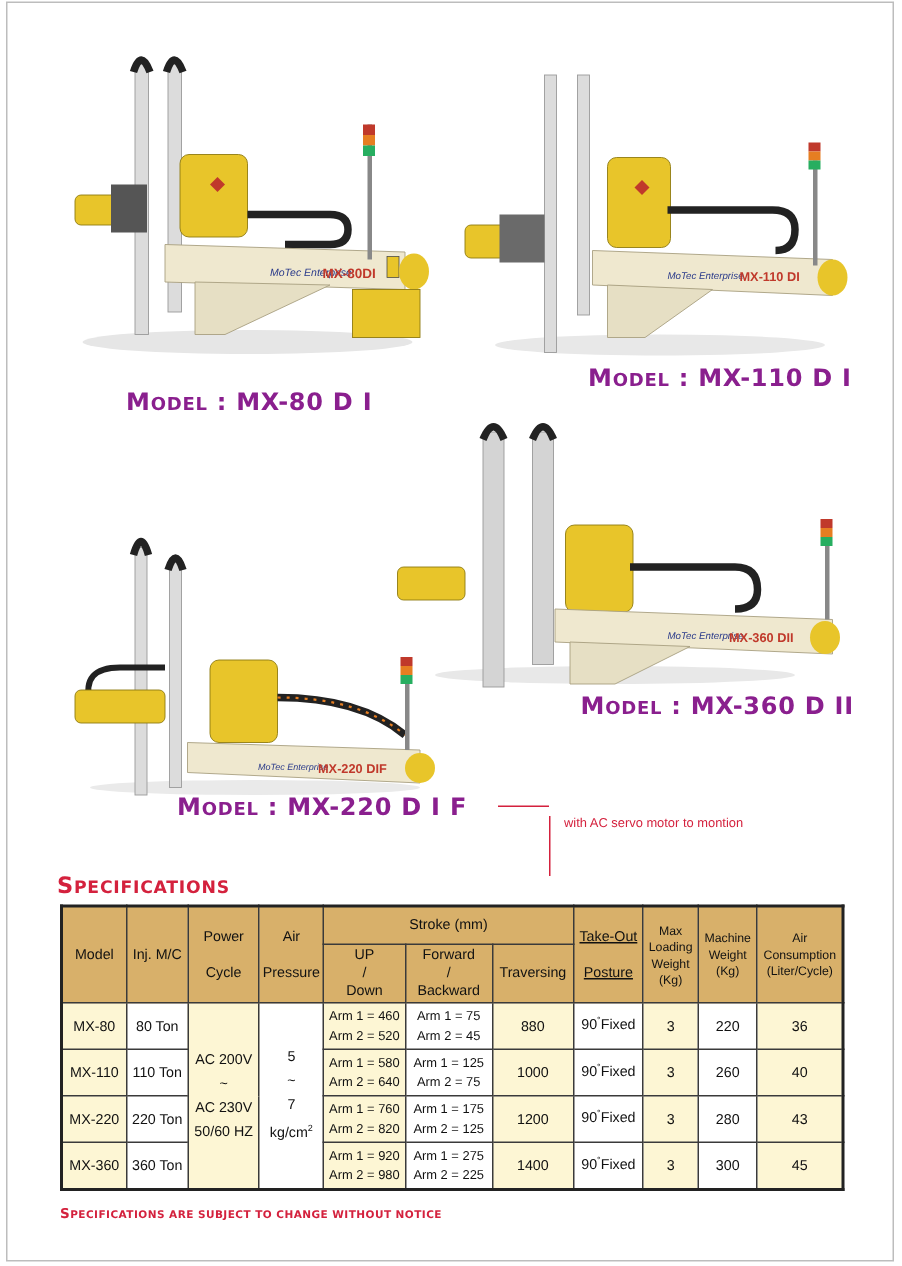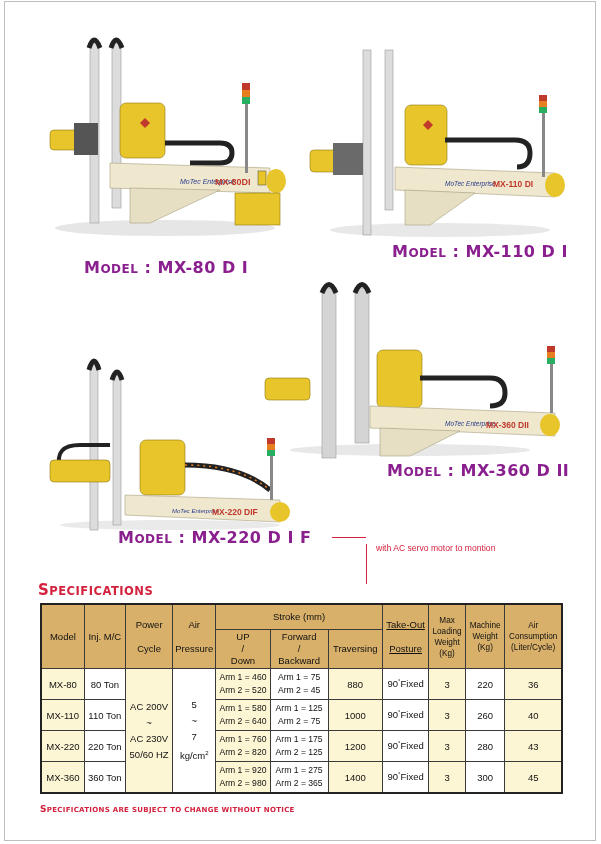--- a/index.html
+++ b/index.html
@@ -225,21 +225,21 @@
       <td class="cream">1200</td>
       <td class="white"><span>90</span><sup>°</sup><span>Fixed</span></td>
       <td class="cream">3</td>
       <td class="white">280</td>
       <td class="cream">43</td>
     </tr>
     <tr>
       <td class="cream">MX-360</td>
       <td class="white">360 Ton</td>
       <td class="cream arm"><span>Arm 1 = 920</span><br><span>Arm 2 = 980</span></td>
-      <td class="white arm"><span>Arm 1 = 275</span><br><span>Arm 2 = 365</span></td>
+      <td class="white arm"><span>Arm 1 = 275</span><br><span>Arm 2 = 225</span></td>
       <td class="cream">1400</td>
       <td class="white"><span>90</span><sup>°</sup><span>Fixed</span></td>
       <td class="cream">3</td>
       <td class="white">300</td>
       <td class="cream">45</td>
     </tr>
   </tbody>
 </table>
 
 <div class="notice">

